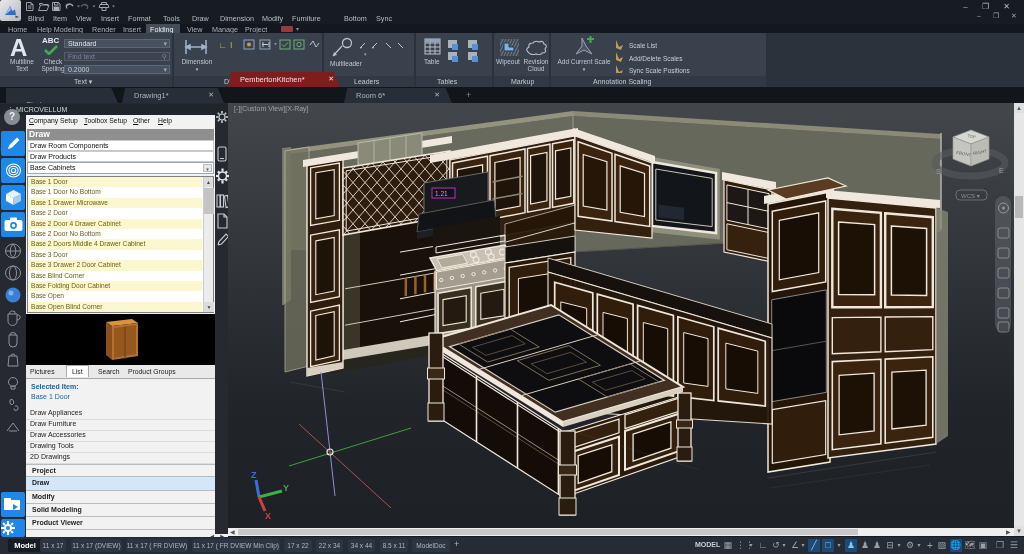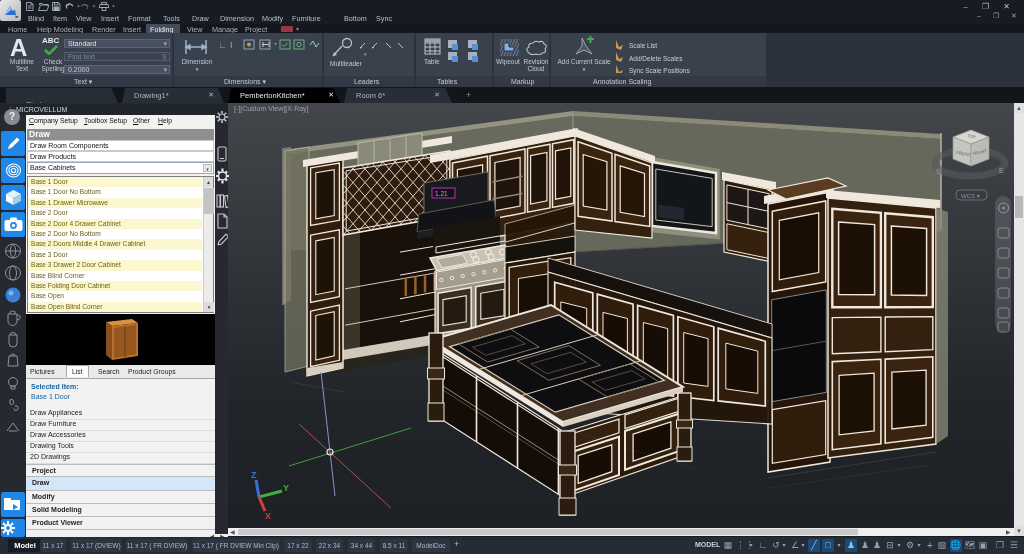--- a/index.html
+++ b/index.html
@@ -191,21 +191,21 @@
 <div class="abs" style="left:629px;top:40px;color:#c9ced6;font-size:6.5px;line-height:12.5px">Scale List<br>Add/Delete Scales<br>Sync Scale Positions</div>
 
 <div class="abs" style="left:0;top:87px;width:1024px;height:16px;background:#12151a"></div>
 <div class="abs" style="left:6px;top:88px;width:112px;height:15px;background:#272e37;color:#aeb4bc;font-size:7.5px;clip-path:polygon(0 0,94% 0,100% 100%,0 100%)">
     <span style="position:absolute;left:20px;top:12px">Start</span>
   </div>
 <div class="abs" style="left:122px;top:88px;width:102px;height:15px;background:#272e37;color:#aeb4bc;font-size:7.5px;clip-path:polygon(3% 0,94% 0,100% 100%,0 100%)">
     <span style="position:absolute;left:12px;top:3px">Drawing1*</span>
     <span style="position:absolute;right:10px;top:3px;font-size:7px">✕</span>
   </div>
-<div class="abs" style="left:228px;top:88px;width:112px;height:15px;background:#000000;color:#e2e6ec;font-size:7.5px;clip-path:polygon(3% 0,94% 0,100% 100%,0 100%)">
+<div class="abs" style="left:228px;top:72px;width:112px;height:15px;background:#7f1d1d;color:#e2e6ec;font-size:7.5px;clip-path:polygon(3% 0,94% 0,100% 100%,0 100%)">
     <span style="position:absolute;left:12px;top:3px">PembertonKitchen*</span>
     <span style="position:absolute;right:6px;top:3px;font-size:7px">✕</span>
   </div>
 <div class="abs" style="left:344px;top:88px;width:108px;height:15px;background:#272e37;color:#aeb4bc;font-size:7.5px;clip-path:polygon(3% 0,94% 0,100% 100%,0 100%)">
     <span style="position:absolute;left:12px;top:3px">Room 6*</span>
     <span style="position:absolute;right:12px;top:3px;font-size:7px">✕</span>
   </div>
 <div class="abs" style="left:466px;top:90px;color:#868c96;font-size:9px">+</div>
 
 <div class="abs" style="left:228px;top:103px;width:796px;height:433px;background:linear-gradient(#43474c,#212429 70%,#1d2024);overflow:hidden"></div>

